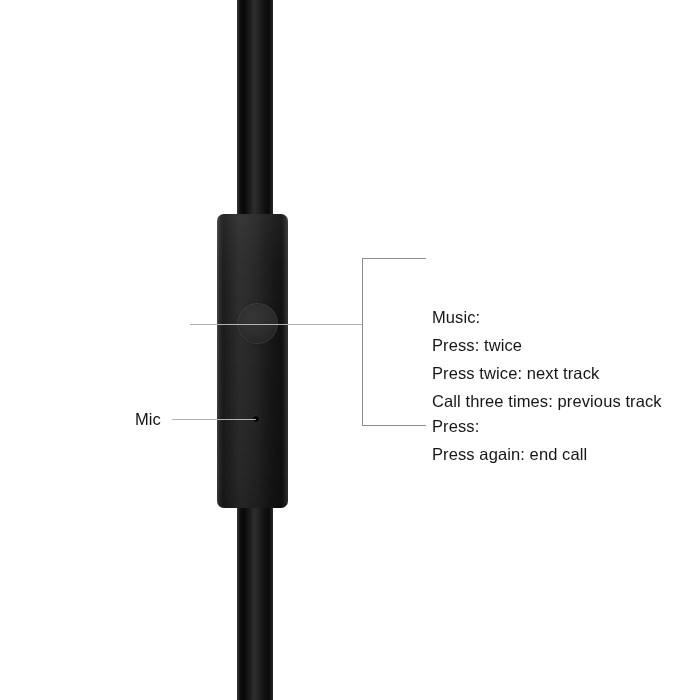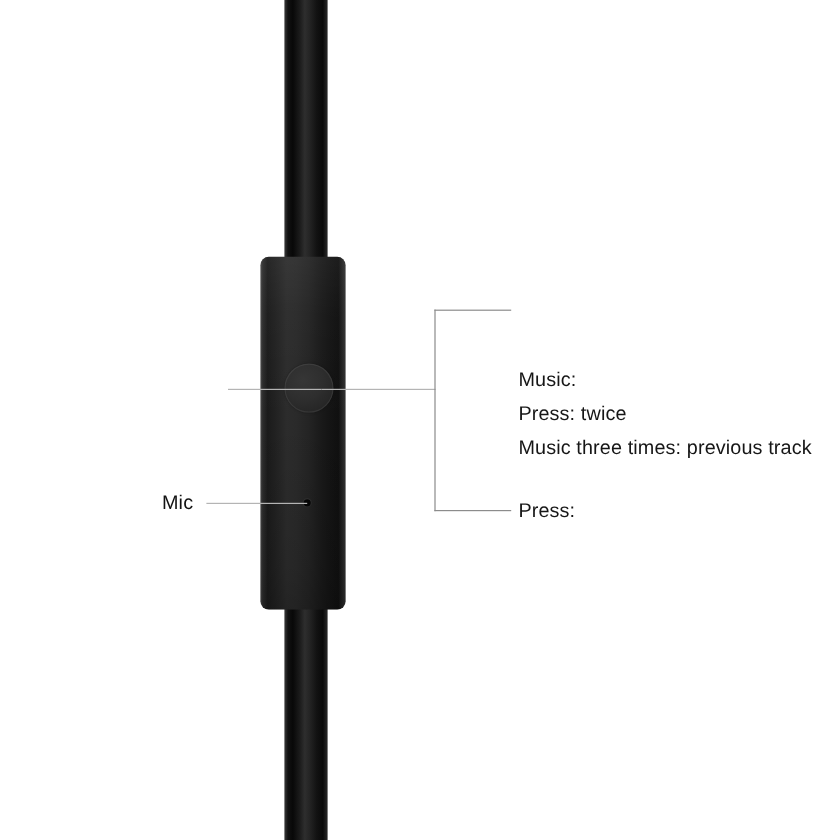--- a/index.html
+++ b/index.html
@@ -182,20 +182,22 @@
   <div class="lead-h dark" style="left:362px; top:258px; width:64px;"></div>
 
   <div class="lead-h dark" style="left:362px; top:425px; width:64px;"></div>
 
 
   <div class="label-left" id="label-mic">Mic</div>
 
   <div class="text-block" id="block-music">
     <span class="text-line">Music:</span>
     <span class="text-line">Press: twice</span>
-    <span class="text-line">Music three times: previous track</span>
+    <span class="text-line">Press twice: next track</span>
+    <span class="text-line">Call three times: previous track</span>
   </div>
 
   <div class="text-block" id="block-call">
     <span class="text-line">Press:</span>
+    <span class="text-line">Press again: end call</span>
   </div>
 
 </div>
 
 </body></html>

